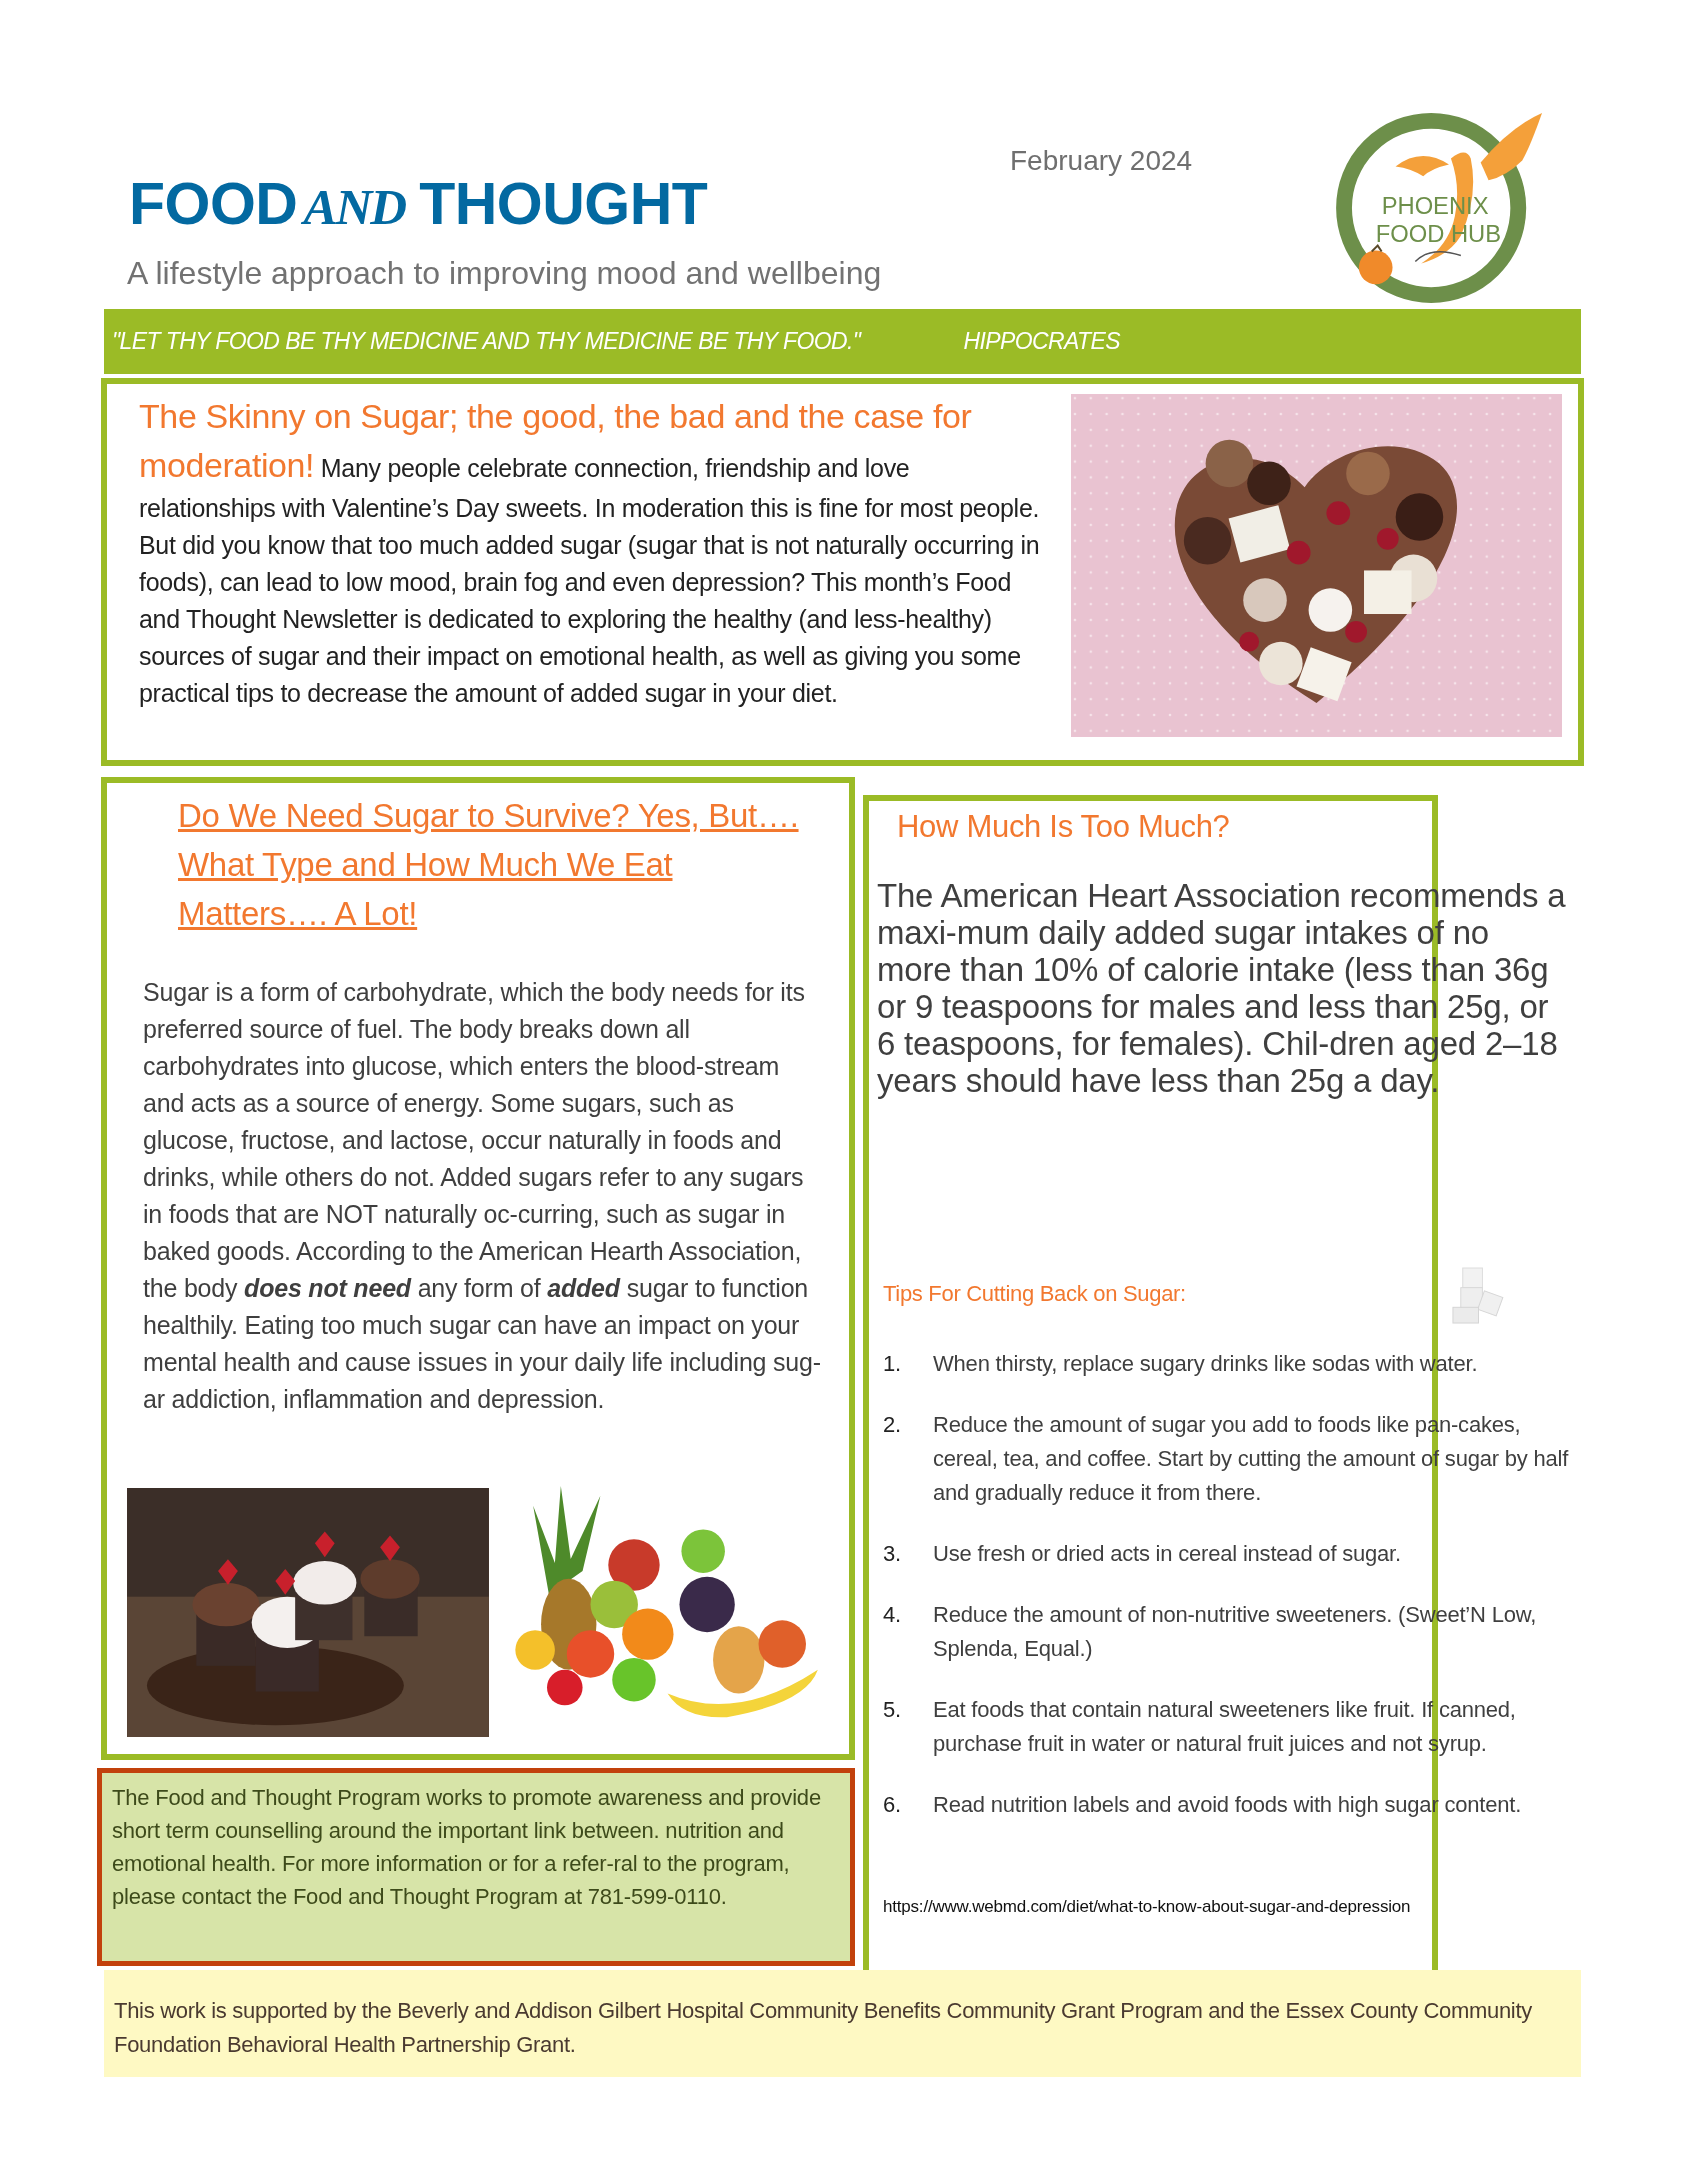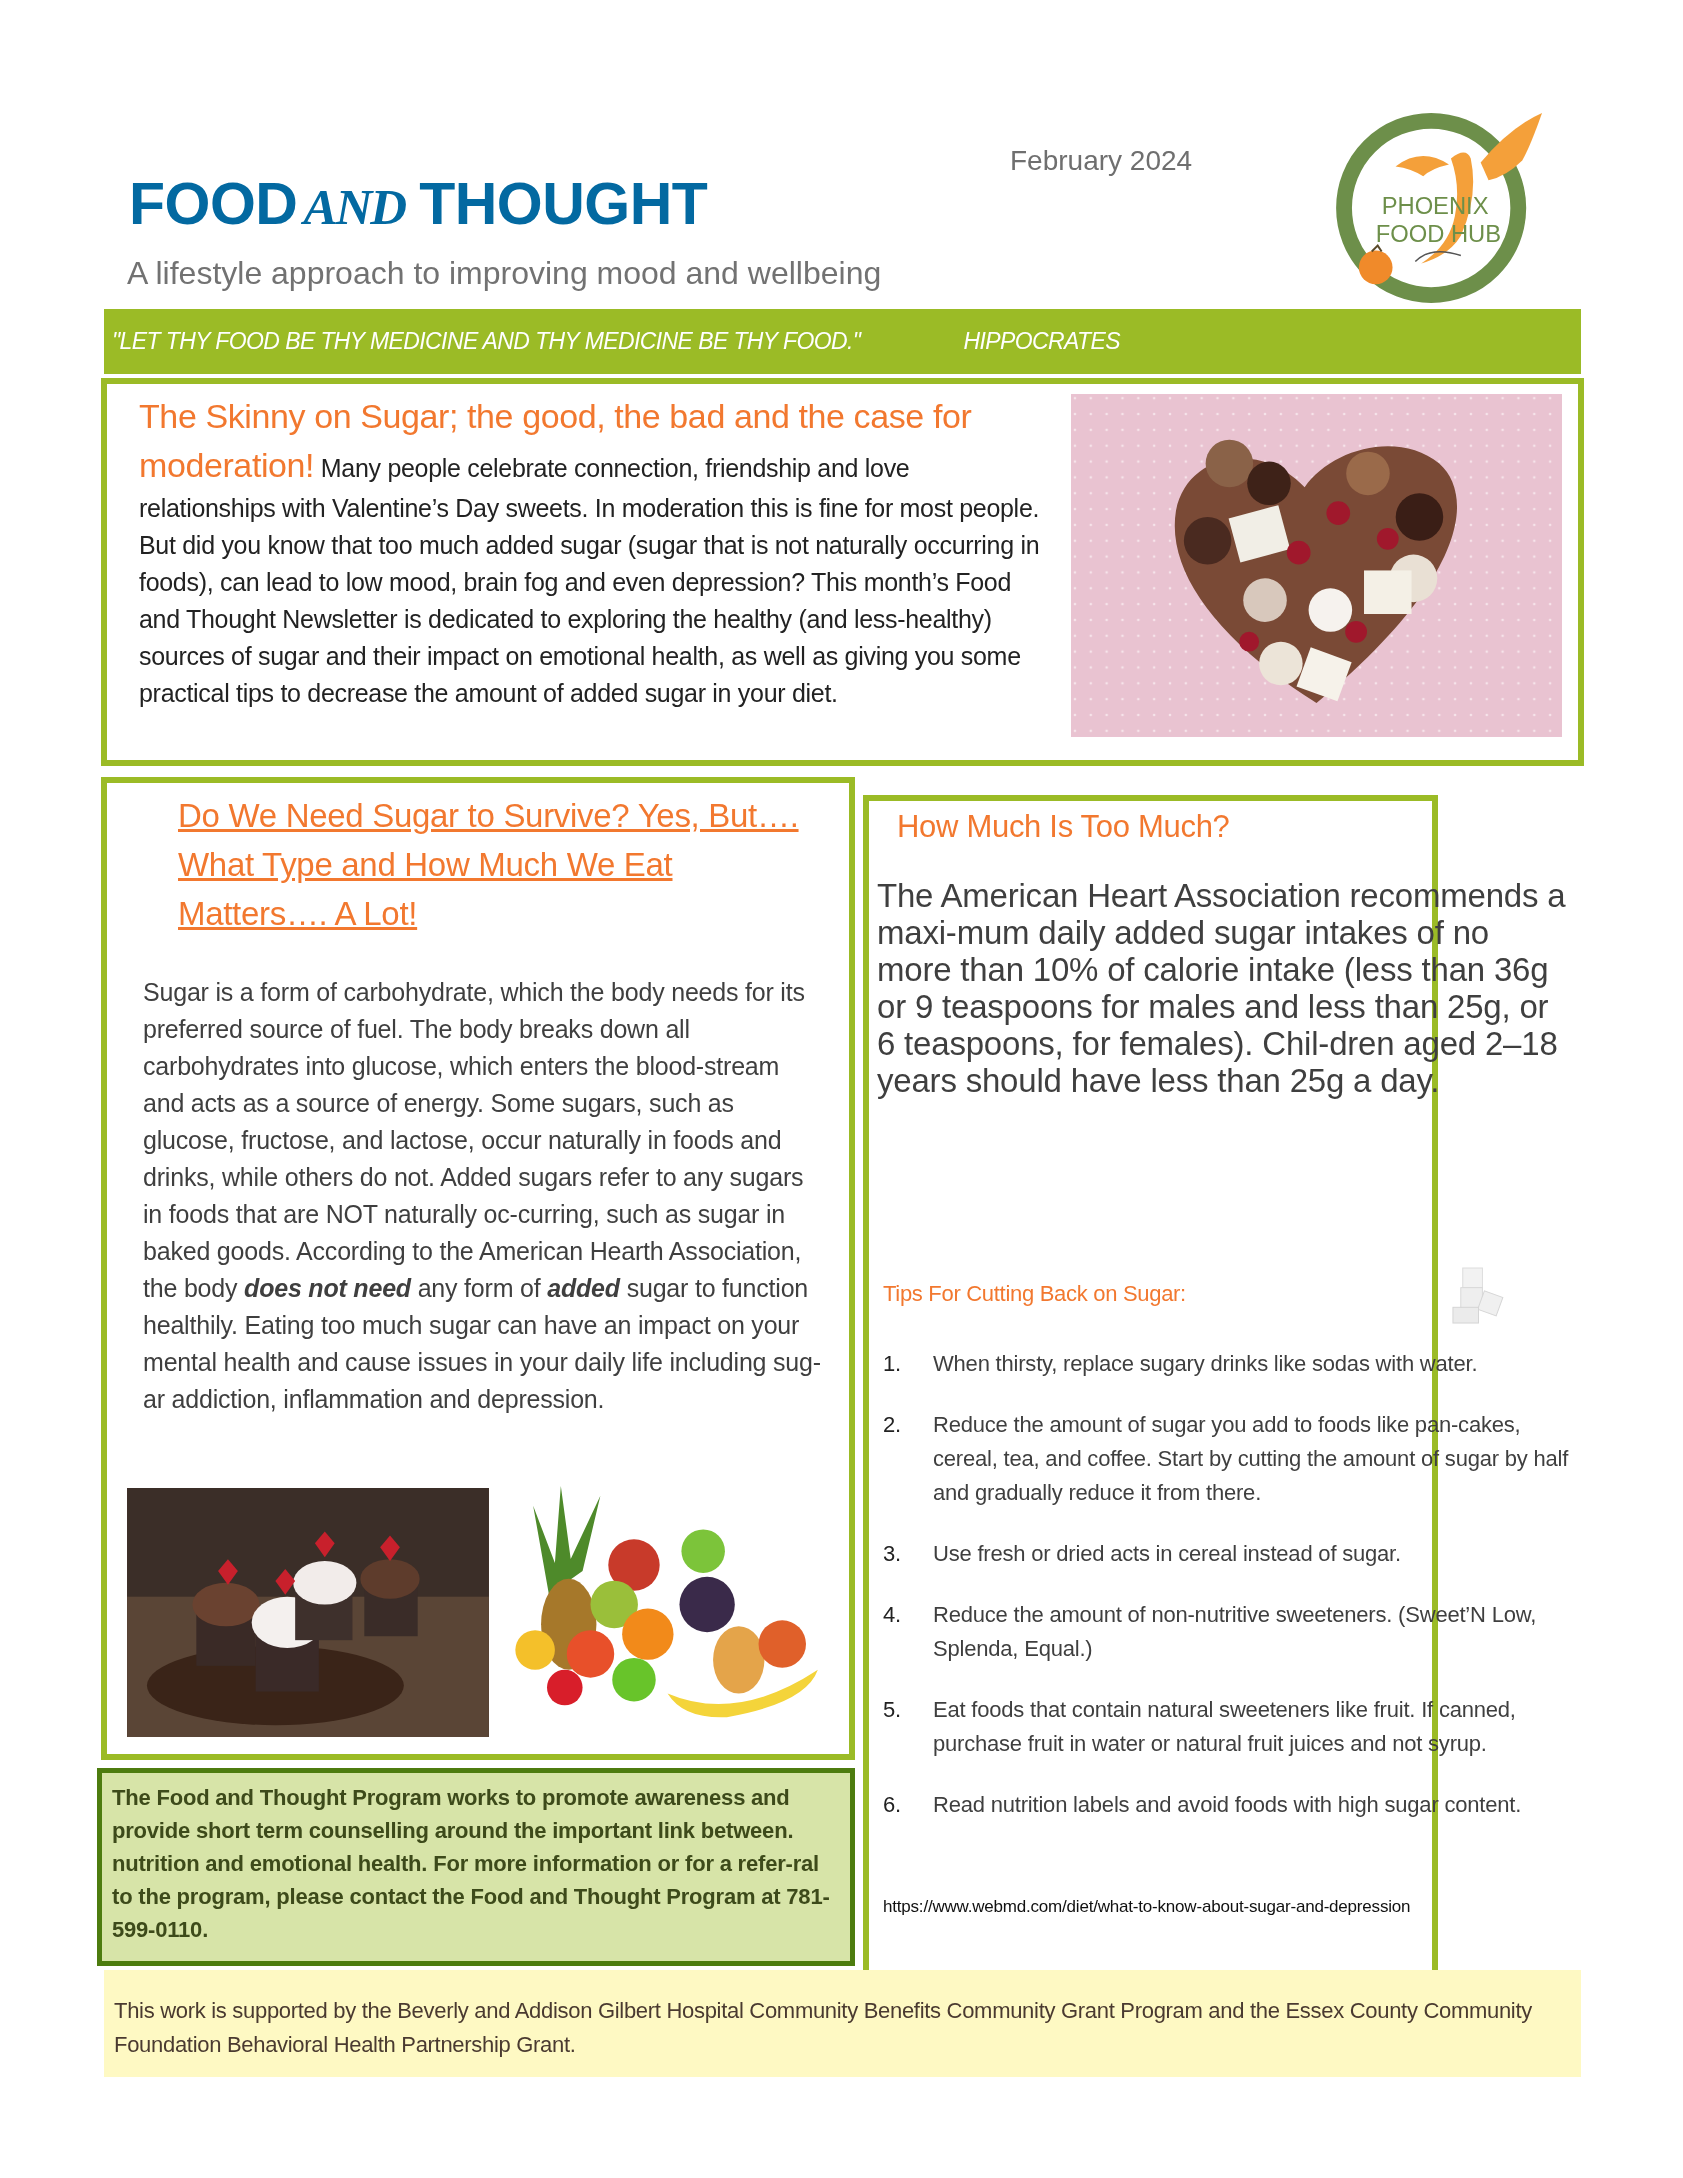--- a/index.html
+++ b/index.html
@@ -40,21 +40,21 @@
   .right-head { position: absolute; left: 28px; top: 8px; font-size: 31px; color: #f2782f; letter-spacing: -0.3px; }
   .right-p1 { position: absolute; left: 8px; top: 76px; width: 693px; font-size: 33px; line-height: 37px; color: #3f3f3f; letter-spacing: -0.2px; }
   .right-p2 { position: absolute; left: 8px; top: 294px; width: 693px; font-size: 25px; line-height: 37px; color: #3f3f3f; letter-spacing: -0.2px; }
   .tips-head { position: absolute; left: 14px; top: 480px; font-size: 22px; color: #f2782f; letter-spacing: -0.3px; }
   .sugar-cube { position: absolute; left: 580px; top: 465px; width: 57px; height: 61px; }
   .tips-list { position: absolute; left: 14px; top: 546px; width: 693px; list-style: none; }
   .tips-list li { display: flex; font-size: 22px; line-height: 34px; color: #3f3f3f; margin-bottom: 27px; letter-spacing: -0.2px; }
   .tips-list .num { width: 50px; flex: 0 0 50px; color: #222; }
   .source-link { position: absolute; left: 14px; top: 1096px; font-size: 17px; color: #111; letter-spacing: -0.2px; }
 
-  .info-box { left: 97px; top: 1768px; width: 758px; height: 198px; background: #d7e4a8; border: 5px solid #4d7c0f; padding: 8px 10px; font-size: 22px; line-height: 33px; color: #3d4a1a; letter-spacing: -0.2px; font-weight: bold; }
+  .info-box { left: 97px; top: 1768px; width: 758px; height: 198px; background: #d7e4a8; border: 5px solid #c2410c; padding: 8px 10px; font-size: 22px; line-height: 33px; color: #3d4a1a; letter-spacing: -0.2px; }
 
   .footer { left: 104px; top: 1970px; width: 1477px; height: 107px; background: #fef9c3; padding: 24px 10px 0 10px; font-size: 22px; line-height: 34px; color: #4a3a30; letter-spacing: -0.3px; }
 </style>
 </head>
 <body>
 
 <div class="abs title">
   <span>FOOD</span><span class="and">and</span><span>THOUGHT</span>
 </div>
 <div class="abs date">February 2024</div>

